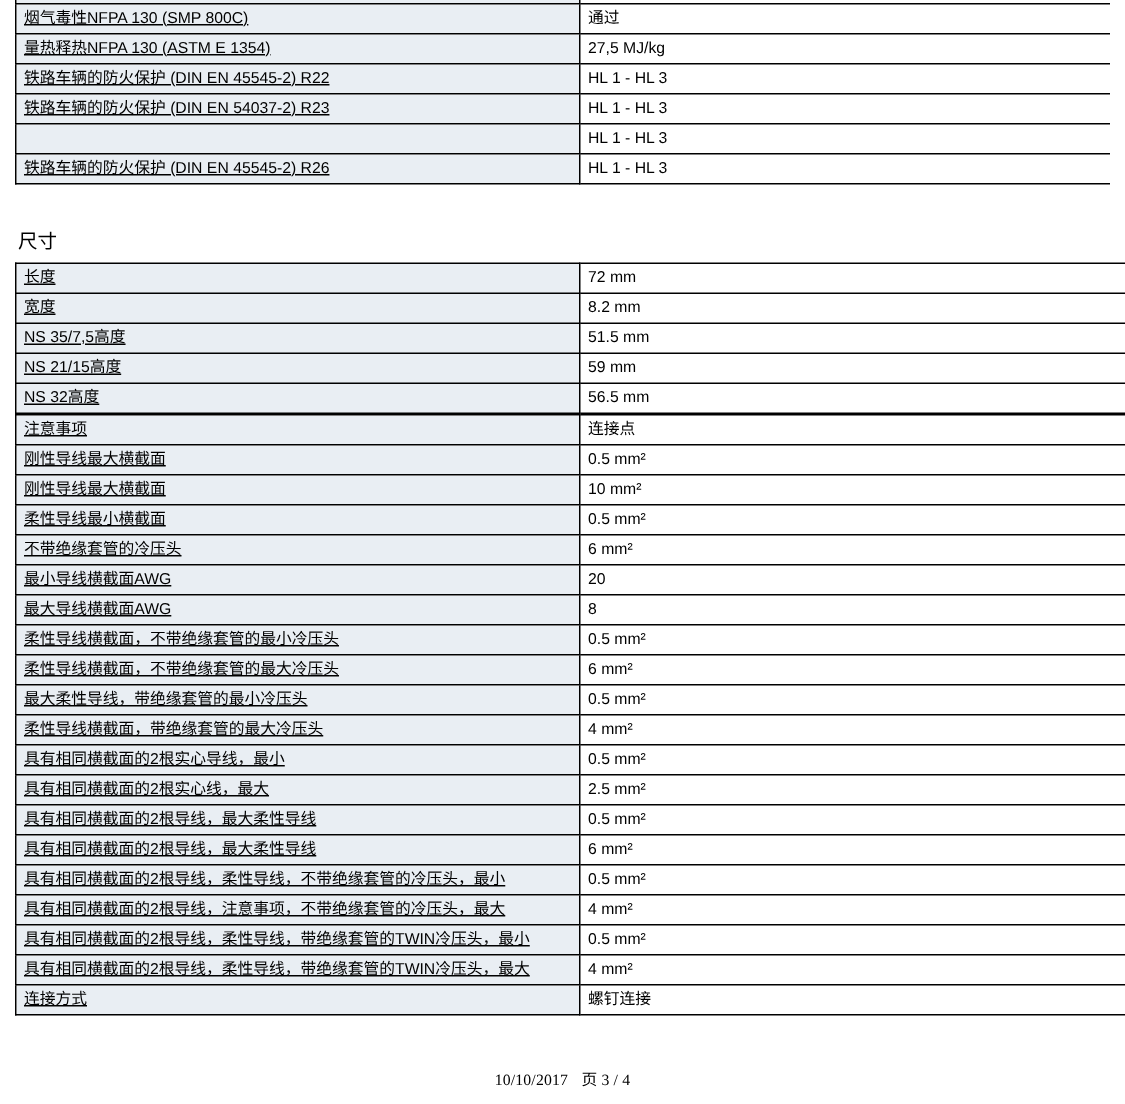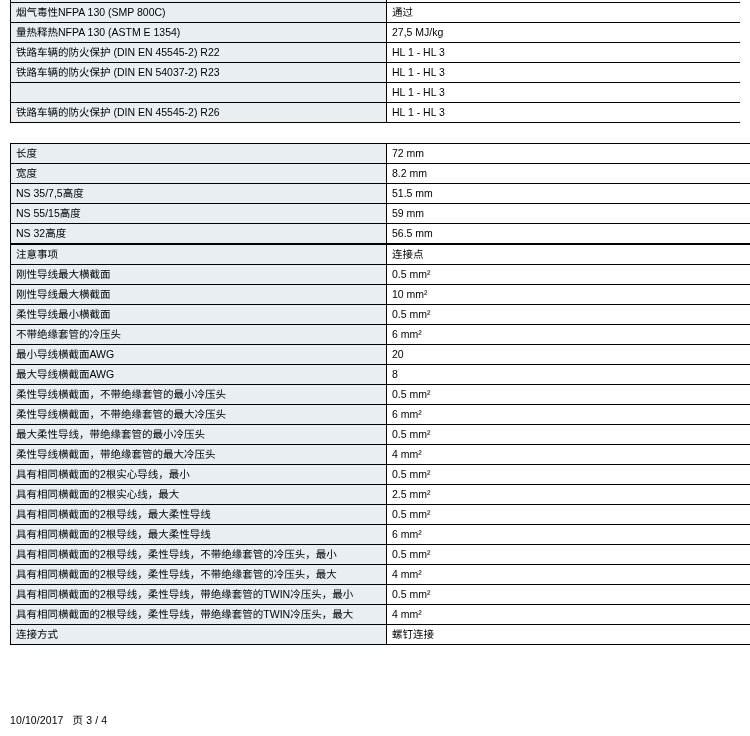--- a/index.html
+++ b/index.html
@@ -43,20 +43,21 @@
     padding: 1px 5px 2px 5px;
     font-size: 10.5px;
     line-height: 13px;
     vertical-align: middle;
     white-space: nowrap;
     overflow: hidden;
   }
   .spec-table td.label {
     width: 365px;
     background: #e9eef3;
+    text-decoration: underline;
   }
   .spec-table td.value {
     width: 365px;
     background: #ffffff;
   }
 
   
   .clipped-table-wrap {
     height: 143px;
     overflow: hidden;
@@ -78,24 +79,25 @@
   .table-block {
     margin: 0;
   }
 
   
   .footer {
     position: absolute;
     left: 10px;
     right: 10px;
     bottom: 9px;
-    text-align: left;
+    text-align: center;
     font-size: 10.5px;
     line-height: 13px;
     letter-spacing: 0.1px;
+    font-family: Liberation Serif, serif;
   }
   .footer .date { margin-right: 9px; }
 </style>
 </head>
 <body>
 
 <div class="page">
 
   <div class="clipped-table-wrap">
     <table class="spec-table">
@@ -126,36 +128,37 @@
           </tr>
           <tr>
             <td class="label">铁路车辆的防火保护 (DIN EN 45545-2) R26</td>
             <td class="value">HL 1 - HL 3</td>
           </tr>
         </tbody>
     </table>
   </div>
 
   <div class="table-block">
+    <h2 class="section-title">尺寸</h2>
     <table class="spec-table">
       <tbody>
           <tr>
             <td class="label">长度</td>
             <td class="value">72 mm</td>
           </tr>
           <tr>
             <td class="label">宽度</td>
             <td class="value">8.2 mm</td>
           </tr>
           <tr>
             <td class="label">NS 35/7,5高度</td>
             <td class="value">51.5 mm</td>
           </tr>
           <tr>
-            <td class="label">NS 55/15高度</td>
+            <td class="label">NS 21/15高度</td>
             <td class="value">59 mm</td>
           </tr>
           <tr>
             <td class="label">NS 32高度</td>
             <td class="value">56.5 mm</td>
           </tr>
         </tbody>
     </table>
   </div>
 
@@ -220,21 +223,21 @@
           </tr>
           <tr>
             <td class="label">具有相同横截面的2根导线，最大柔性导线</td>
             <td class="value">6 mm²</td>
           </tr>
           <tr>
             <td class="label">具有相同横截面的2根导线，柔性导线，不带绝缘套管的冷压头，最小</td>
             <td class="value">0.5 mm²</td>
           </tr>
           <tr>
-            <td class="label">具有相同横截面的2根导线，柔性导线，不带绝缘套管的冷压头，最大</td>
+            <td class="label">具有相同横截面的2根导线，注意事项，不带绝缘套管的冷压头，最大</td>
             <td class="value">4 mm²</td>
           </tr>
           <tr>
             <td class="label">具有相同横截面的2根导线，柔性导线，带绝缘套管的TWIN冷压头，最小</td>
             <td class="value">0.5 mm²</td>
           </tr>
           <tr>
             <td class="label">具有相同横截面的2根导线，柔性导线，带绝缘套管的TWIN冷压头，最大</td>
             <td class="value">4 mm²</td>
           </tr>

